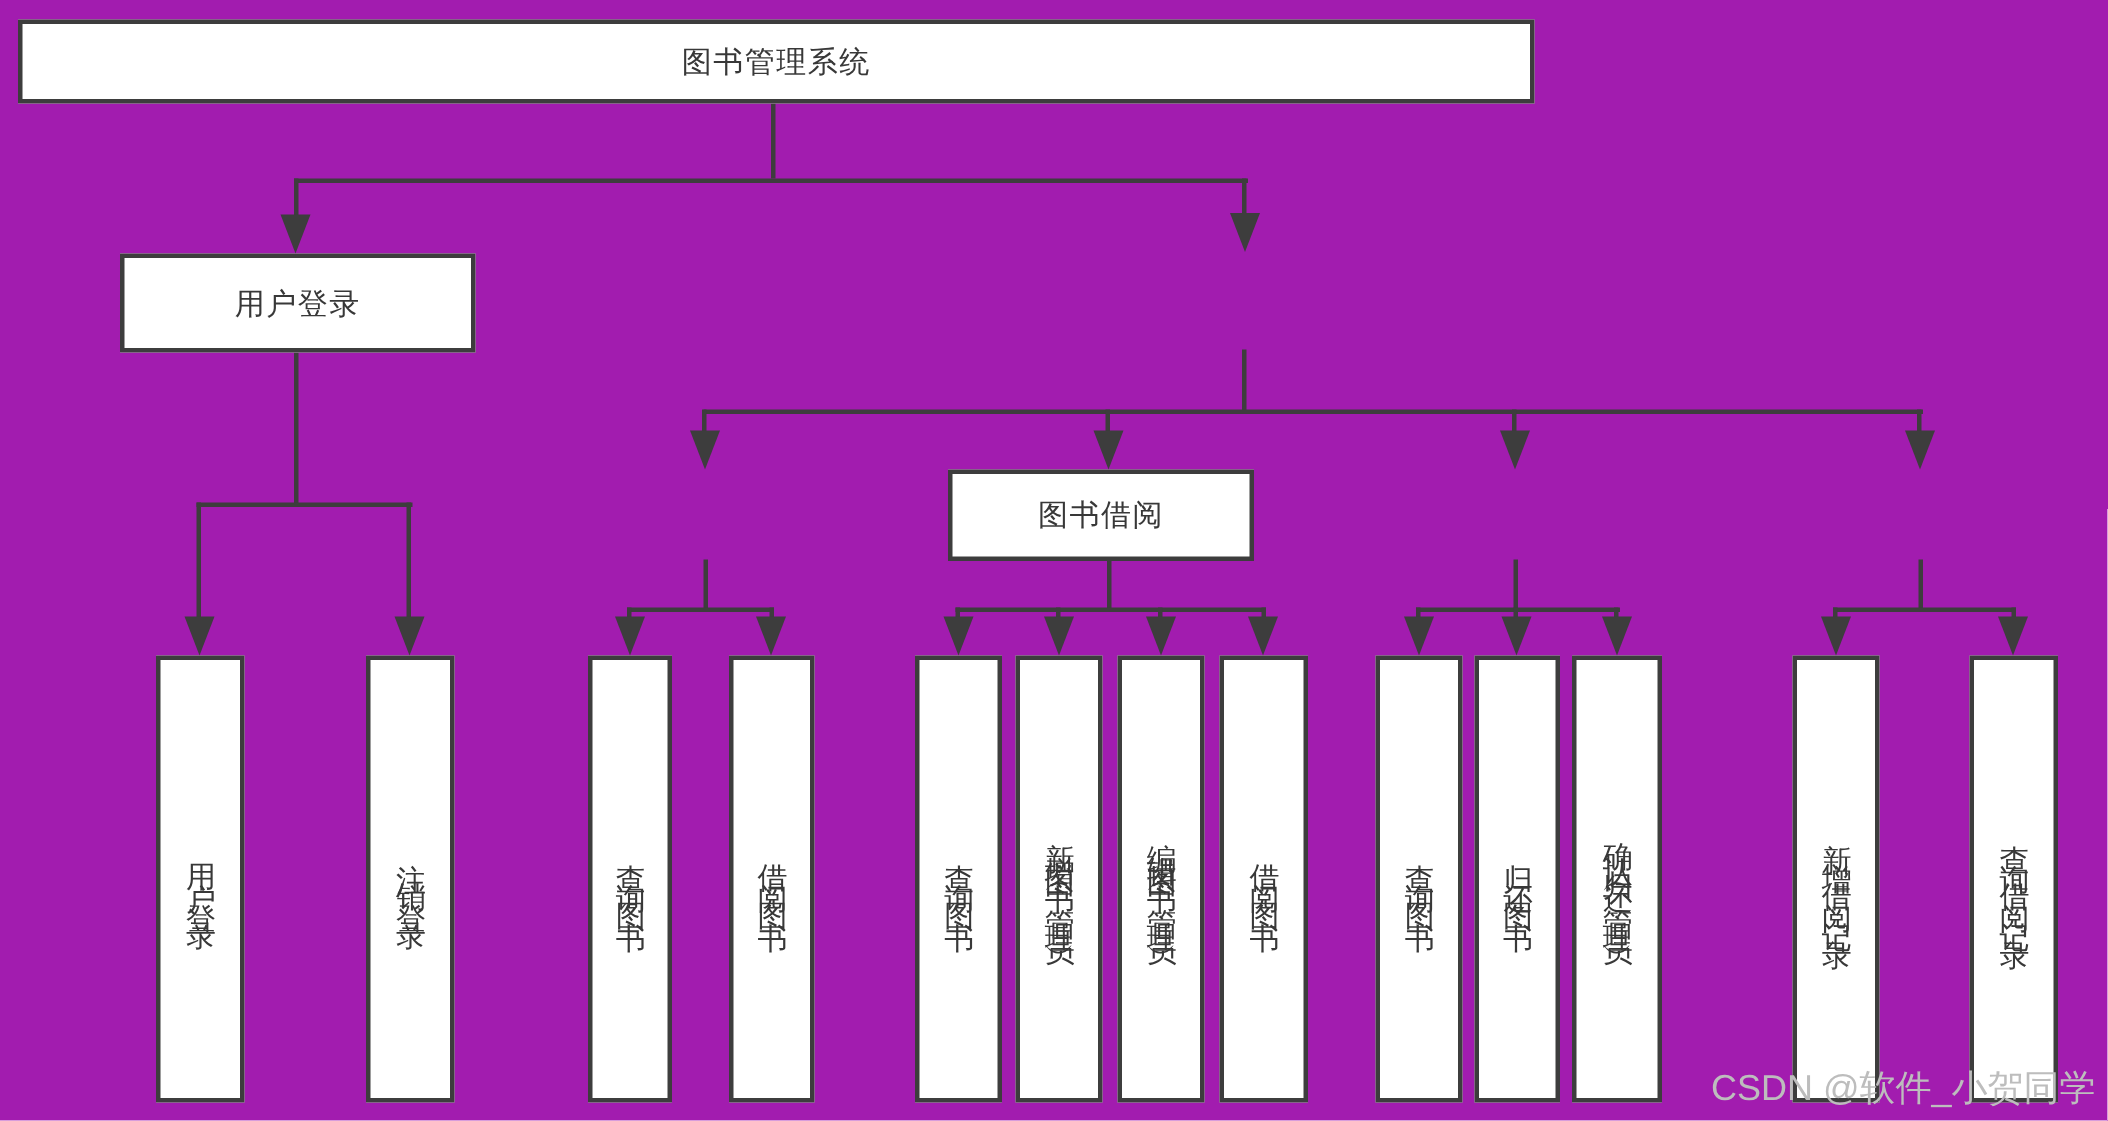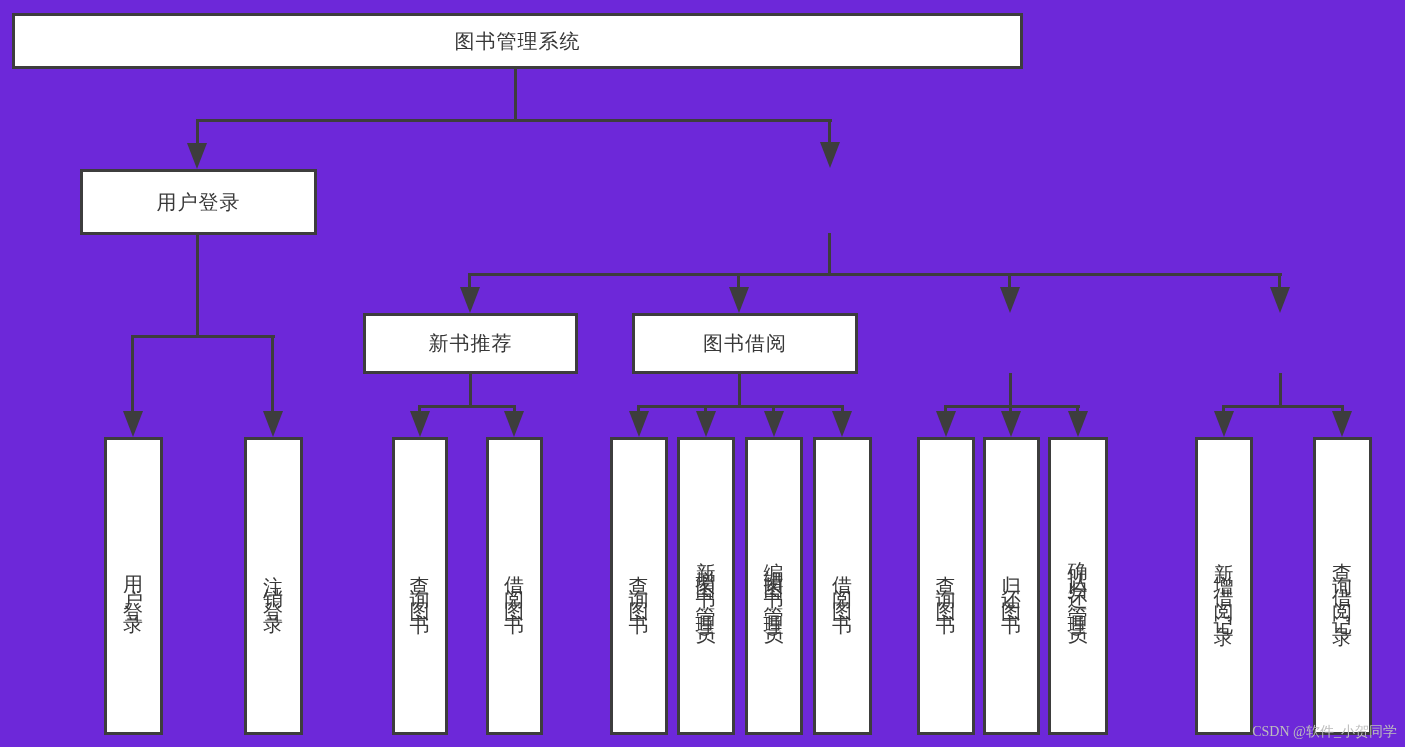--- a/index.html
+++ b/index.html
@@ -1,18 +1,18 @@
 <!DOCTYPE html>
 <html><head>
 <meta charset="utf-8">
 <style>
   html,body{margin:0;padding:0;background:#ffffff;}
   .canvas{
-    position:relative;width:1405px;height:747px;background:#6d28d9;overflow:hidden;
-    font-family:Liberation Serif, serif;
+    position:relative;width:1405px;height:747px;background:#a21caf;overflow:hidden;
+    font-family:Liberation Sans, sans-serif;
     text-align:center;
   }
   .cline{position:absolute;background:#3d3d3d;z-index:1;}
   .arrow{
     position:absolute;width:0;height:0;z-index:3;
     border-left:10px solid transparent;border-right:10px solid transparent;
     border-top:26px solid #3d3d3d;
   }
   .box{
     position:absolute;background:#ffffff;border:3px solid #3d3d3d;box-sizing:border-box;
@@ -22,21 +22,21 @@
     font-size:20px;color:#383838;letter-spacing:1px;white-space:nowrap;
   }
   .vnode{top:437px;height:298px;}
   .vlabel{
     writing-mode:vertical-rl;text-orientation:mixed;
     font-size:20px;color:#383838;letter-spacing:13px;line-height:1;
   }
   .vlabel.long{letter-spacing:9px;}
   .watermark{
     position:absolute;right:8px;bottom:6px;z-index:10;
-    font-size:14px;color:#bdbdbd;white-space:nowrap;
+    font-size:24px;color:#bdbdbd;white-space:nowrap;
   }
 </style>
 </head>
 <body>
 
 <div class="canvas">
 
   <div class="cline" style="left:514px;top:69px;width:3px;height:50px"></div>
   <div class="cline" style="left:196px;top:119px;width:636px;height:3px"></div>
   <div class="cline" style="left:196px;top:119px;width:3px;height:28px"></div>
@@ -97,24 +97,21 @@
   <div class="arrow" style="left:1332px;top:411px"></div>
 
   <div class="box" style="left:12px;top:13px;width:1011px;height:56px">
     <span class="hlabel">图书管理系统</span>
   </div>
 
   <div class="box" style="left:80px;top:169px;width:237px;height:66px">
     <span class="hlabel">用户登录</span>
   </div>
 
-  <div class="box" style="left:363px;top:313px;width:215px;height:61px">
-    <span class="hlabel">新书推荐</span>
-  </div>
-  <div class="box" style="left:632px;top:313px;width:226px;height:61px">
+  <div class="box" style="left:632px;top:313px;width:204px;height:61px">
     <span class="hlabel">图书借阅</span>
   </div>
 
   <div class="box vnode" style="left:104px;width:59px">
     <span class="vlabel">用户登录</span>
   </div>
   <div class="box vnode" style="left:244px;width:59px">
     <span class="vlabel">注销登录</span>
   </div>
 

